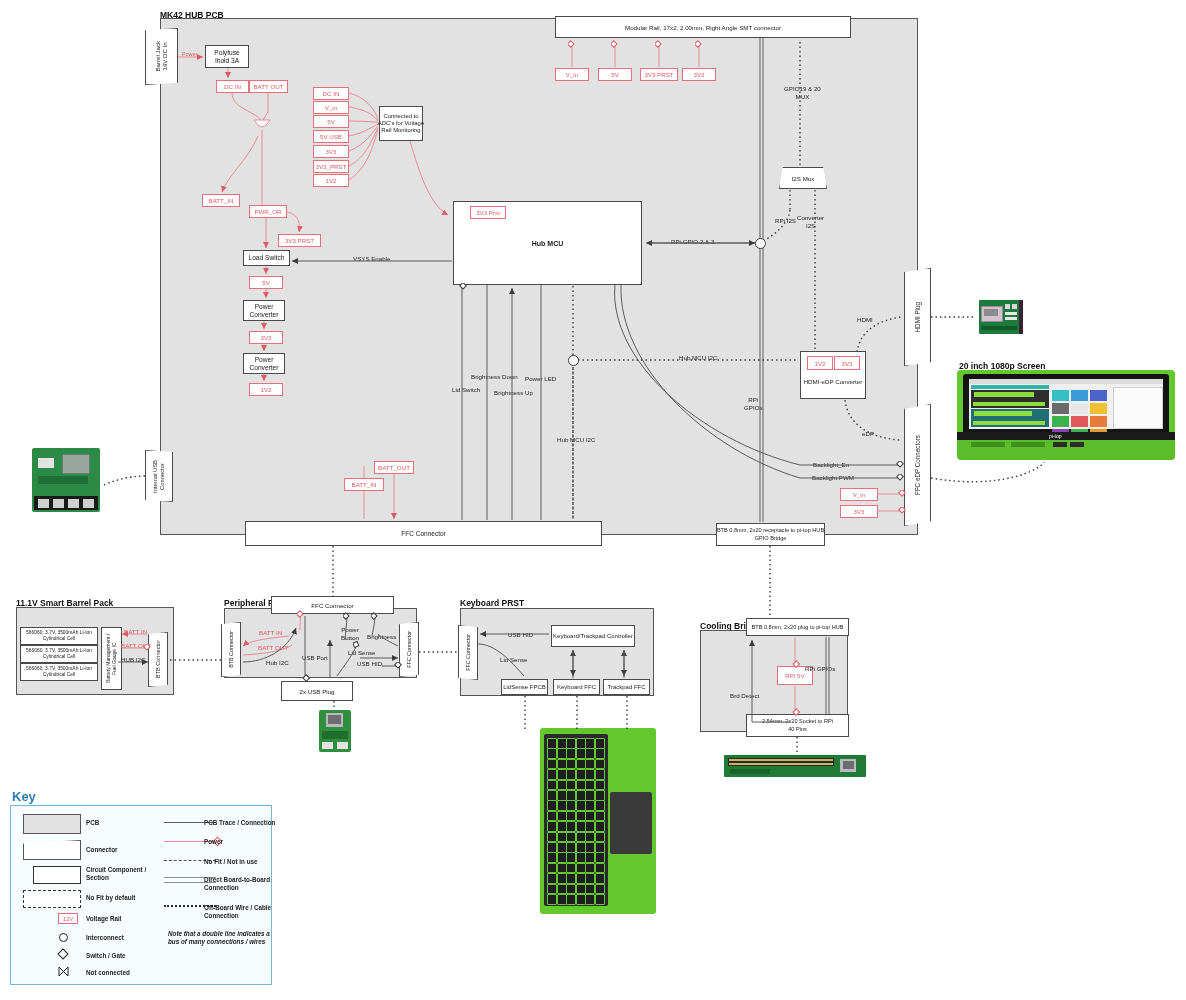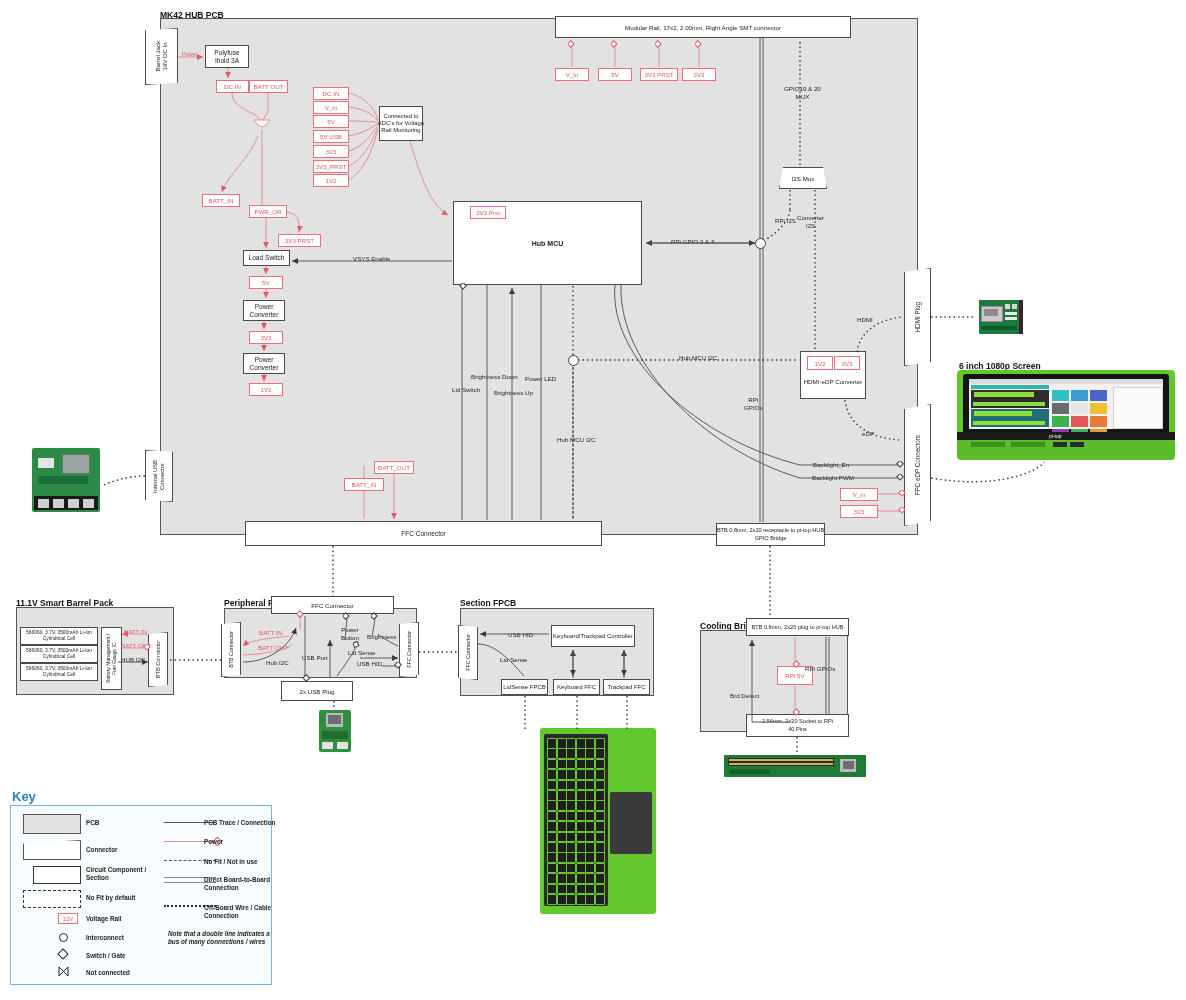--- a/index.html
+++ b/index.html
@@ -201,21 +201,21 @@
 <div class="lbl" style="left:302px;top:655px;">USB Port</div>
 <div class="lbl" style="left:341px;top:626px;text-align:center;white-space:pre;line-height:1.3;">Power
 Button</div>
 <div class="lbl" style="left:367px;top:634px;">Brightness</div>
 <div class="lbl" style="left:348px;top:650px;">Lid Sense</div>
 <div class="lbl" style="left:357px;top:661px;">USB HID</div>
 <div class="abs conn" style="left:281px;top:681px;width:72px;height:20px;font-size:6.2px;">
   <span>2x USB Plug</span>
 </div>
 
-<div class="abs sec-title" style="left:460px;top:598px;">Section FPCB</div>
+<div class="abs sec-title" style="left:460px;top:598px;">Keyboard PRST</div>
 <div class="abs pcb" style="left:460px;top:608px;width:194px;height:88px;"></div>
 <div class="abs conn skew-l" style="left:458px;top:625px;width:20px;height:55px;">
   <span class="vert" style="font-size:5.4px;">FFC Connector</span>
 </div>
 <div class="abs comp" style="left:551px;top:625px;width:84px;height:22px;font-size:6px;">Keyboard/Trackpad Controller</div>
 <div class="lbl" style="left:508px;top:632px;">USB HID</div>
 <div class="lbl" style="left:500px;top:657px;">Lid Sense</div>
 <div class="abs comp" style="left:501px;top:679px;width:47px;height:16px;font-size:6px;">LidSense FPCB</div>
 <div class="abs comp" style="left:553px;top:679px;width:47px;height:16px;font-size:6px;">Keyboard FFC</div>
 <div class="abs comp" style="left:603px;top:679px;width:47px;height:16px;font-size:6px;">Trackpad FFC</div>
@@ -226,21 +226,21 @@
   <span>BTB 0.8mm, 2x20 plug to pi-top HUB</span>
 </div>
 <div class="abs conn" style="left:746px;top:714px;width:103px;height:23px;font-size:5.6px;white-space:pre;line-height:1.3;">
   <span>2.54mm, 2x20 Socket to RPi
 40 Pins</span>
 </div>
 <div class="abs vrail" style="left:777px;top:666px;width:36px;height:19px;">RPi 5V</div>
 <div class="lbl" style="left:805px;top:666px;">RPi GPIOs</div>
 <div class="lbl" style="left:730px;top:693px;">Brd Detect</div>
 
-<div class="abs sec-title" style="left:959px;top:361px;">6 inch 1080p Screen</div>
+<div class="abs sec-title" style="left:959px;top:361px;">20 inch 1080p Screen</div>
 
 <div class="photo" style="left:957px;top:370px;width:218px;height:92px;">
   <div style="position:absolute;left:0;top:0;width:218px;height:76px;background:#63c82e;border-radius:4px;"></div>
   <div style="position:absolute;left:6px;top:4px;width:206px;height:64px;background:#141414;border-radius:3px;"></div>
   <div style="position:absolute;left:12px;top:9px;width:194px;height:50px;background:#f0f0f0;"></div>
 
   <div style="position:absolute;left:12px;top:9px;width:194px;height:5px;background:#dcdcdc;"></div>
   <div style="position:absolute;left:14px;top:15px;width:78px;height:4px;background:#2fb6a8;"></div>
   <div style="position:absolute;left:14px;top:20px;width:78px;height:18px;background:#2e2e2e;"></div>
   <div style="position:absolute;left:17px;top:22px;width:60px;height:5px;background:#8fdc3c;"></div>

